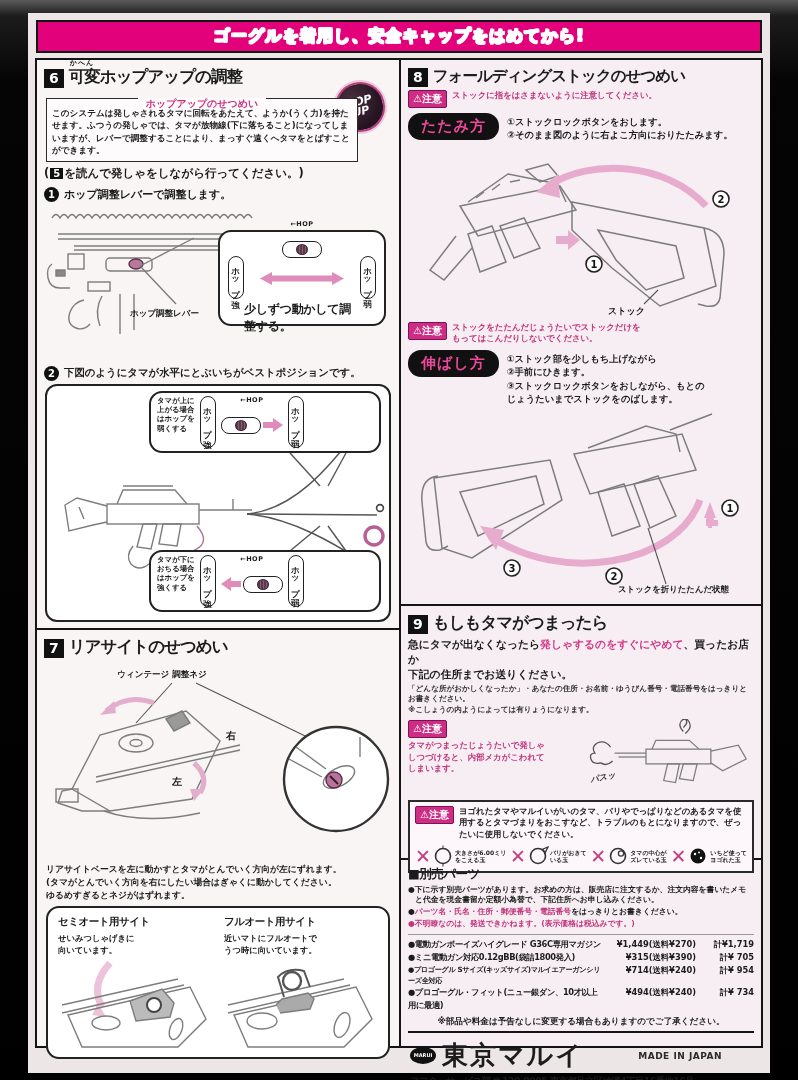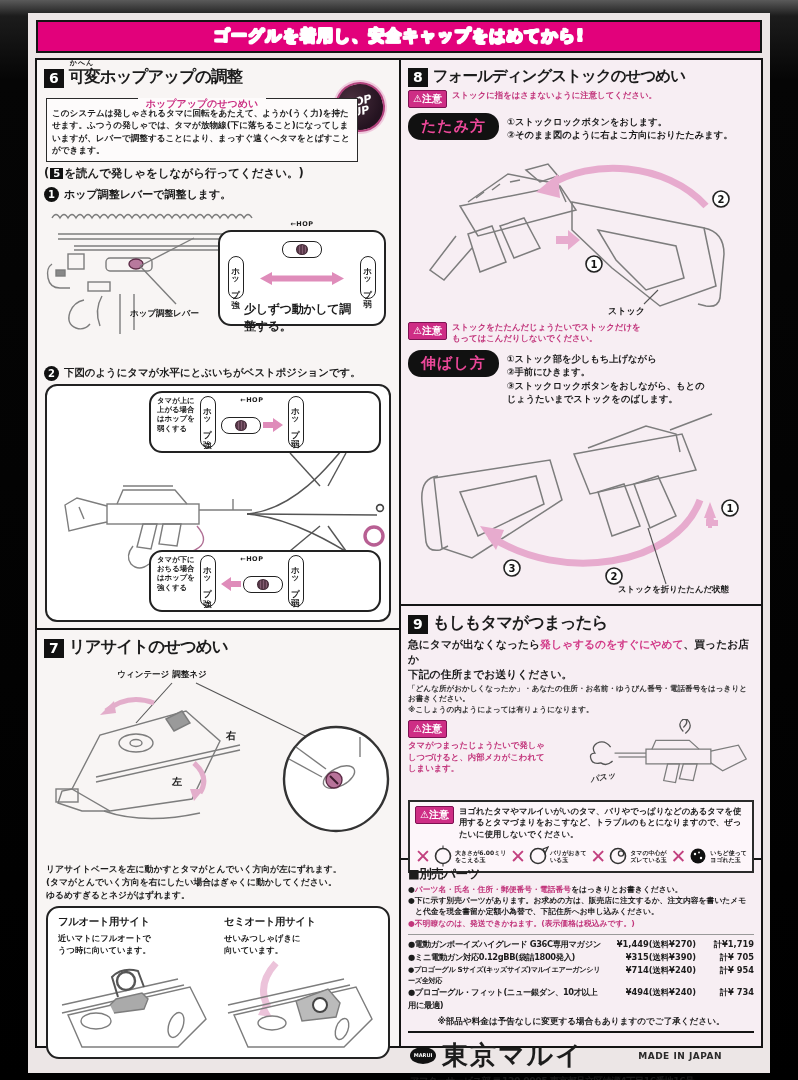--- a/index.html
+++ b/index.html
@@ -319,51 +319,51 @@
             <line x1="286" y1="115" x2="294" y2="123" stroke="#3c1a2c" stroke-width="2"></line>
           </svg>
         </div>
 
         <div class="s7body">リアサイトベースを左に動かすとタマがとんでいく方向が左にずれます。
 (タマがとんでいく方向を右にしたい場合はぎゃくに動かしてください。
 ゆるめすぎるとネジがはずれます。</div>
 
         <div class="sightbox">
           <div class="half">
-            <h4>フルオート用サイト</h4>
-            <p>近いマトにフルオートで
-うつ時に向いています。</p>
-            <svg width="150" height="92" viewBox="0 0 150 92">
-              <g stroke="#7d7d7d" fill="none" stroke-width="1.4">
-                <line x1="4" y1="46" x2="120" y2="20"></line>
-                <line x1="4" y1="54" x2="126" y2="26"></line>
-                <polygon points="10,56 132,28 148,60 120,88 24,88"></polygon>
-                <ellipse cx="38" cy="62" rx="15" ry="8"></ellipse>
-                <ellipse cx="118" cy="66" rx="7" ry="13" transform="rotate(20 118 66)"></ellipse>
-                <path d="M60 38 l-6 -20 q10 -10 26 -6 l6 16" stroke="#555" stroke-width="2"></path>
-                <circle cx="68" cy="22" r="9" stroke="#555" stroke-width="2.4"></circle>
-                <polyline points="52,46 58,40 84,34 90,40 86,50 56,54" fill="#aaa"></polyline>
-              </g>
-            </svg>
-          </div>
-          <div class="half">
             <h4>セミオート用サイト</h4>
             <p>せいみつしゃげきに
 向いています。</p>
             <svg width="150" height="92" viewBox="0 0 150 92">
               <path d="M52 4 q-20 22 -8 44" stroke="#ecc3da" stroke-width="7" fill="none"></path>
               <polygon points="40,44 48,58 34,56" fill="#ecc3da"></polygon>
               <g stroke="#7d7d7d" fill="none" stroke-width="1.4">
                 <line x1="4" y1="46" x2="120" y2="20"></line>
                 <line x1="4" y1="54" x2="126" y2="26"></line>
                 <polygon points="10,56 132,28 148,60 120,88 24,88"></polygon>
                 <ellipse cx="48" cy="64" rx="14" ry="7"></ellipse>
                 <polygon points="72,42 104,30 116,44 112,58 78,62" fill="#bbb"></polygon>
                 <circle cx="96" cy="46" r="7" fill="#fff" stroke="#444" stroke-width="2"></circle>
                 <ellipse cx="118" cy="70" rx="6" ry="11" transform="rotate(20 118 70)"></ellipse>
+              </g>
+            </svg>
+          </div>
+          <div class="half">
+            <h4>フルオート用サイト</h4>
+            <p>近いマトにフルオートで
+うつ時に向いています。</p>
+            <svg width="150" height="92" viewBox="0 0 150 92">
+              <g stroke="#7d7d7d" fill="none" stroke-width="1.4">
+                <line x1="4" y1="46" x2="120" y2="20"></line>
+                <line x1="4" y1="54" x2="126" y2="26"></line>
+                <polygon points="10,56 132,28 148,60 120,88 24,88"></polygon>
+                <ellipse cx="38" cy="62" rx="15" ry="8"></ellipse>
+                <ellipse cx="118" cy="66" rx="7" ry="13" transform="rotate(20 118 66)"></ellipse>
+                <path d="M60 38 l-6 -20 q10 -10 26 -6 l6 16" stroke="#555" stroke-width="2"></path>
+                <circle cx="68" cy="22" r="9" stroke="#555" stroke-width="2.4"></circle>
+                <polyline points="52,46 58,40 84,34 90,40 86,50 56,54" fill="#aaa"></polyline>
               </g>
             </svg>
           </div>
         </div>
       </div>
     </div>
 
     <div class="col right">
 
       <div class="sec bb" style="height:580px">
@@ -531,22 +531,22 @@
                   <circle cx="12" cy="7.5" r="0.9" fill="#fff"></circle>
                 </svg>
               <span class="badlbl"><span>いちど使って</span><br><span>ヨゴれた玉</span></span>
             </div>
           </div>
         </div>
       </div>
 
       <div class="sec parts" style="flex:1">
         <h3>■別売パーツ</h3>
+        <p class="pb">●<span>下に示す別売パーツがあります。お求めの方は、販売店に注文するか、注文内容を書いたメモと代金を現金書留か定額小為替で、下記住所へお申し込みください。</span></p>
         <p class="pb">●<span class="pk">パーツ名・氏名・住所・郵便番号・電話番号</span><span>をはっきりとお書きください。</span></p>
-        <p class="pb">●<span>下に示す別売パーツがあります。お求めの方は、販売店に注文するか、注文内容を書いたメモと代金を現金書留か定額小為替で、下記住所へお申し込みください。</span></p>
         <p class="pb pkall">●<span>不明瞭なのは、発送できかねます。(表示価格は税込みです。)</span></p>
 
         <div class="items">
           <div class="item">
             <span class="nm">●<span>電動ガンボーイズハイグレード G36C専用マガジン</span></span>
             <span class="pr">¥1,449(送料¥270)</span>
             <span class="tt">計¥1,719</span>
           </div>
           <div class="item">
             <span class="nm">●<span>ミニ電動ガン対応0.12gBB(袋詰1800発入)</span></span>

